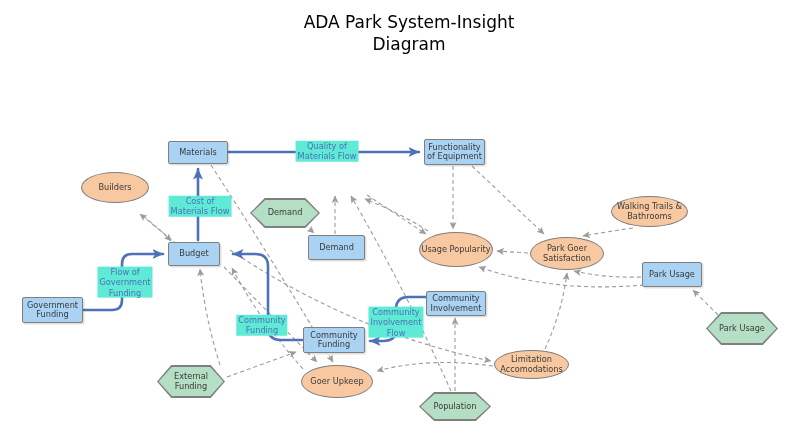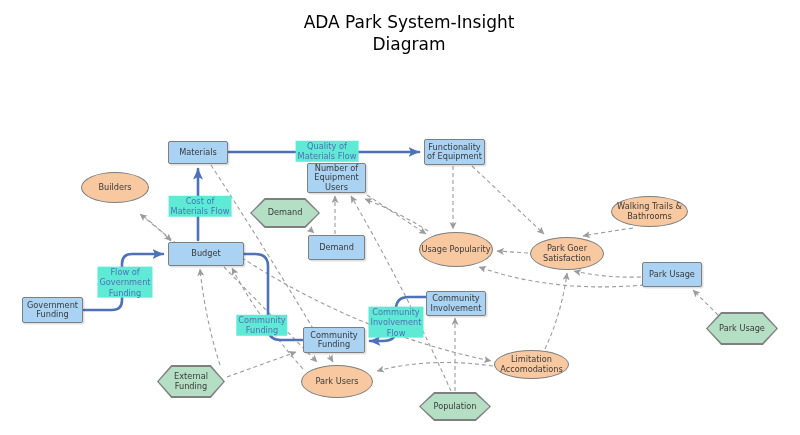--- a/index.html
+++ b/index.html
@@ -104,30 +104,25 @@
 Government
 Funding</div>
     <div class="flow-label" style="left: 262px; top: 325px;">Community
 Funding</div>
     <div class="flow-label" style="left: 396px; top: 322px;">Community
 Involvement
 Flow</div>
     <div class="node stock" style="left: 168px; top: 141px; width: 60px; height: 23px;">
       <span class="lbl">Materials</span>
     </div>
-    <div class="node stock" style="left: 307px; top: 163px; width: 59px; height: 30px;">
-      <span class="lbl">Number of
-Equipment
-Users</span>
-    </div>
     <div class="node stock" style="left: 424px; top: 139px; width: 61px; height: 26px;">
       <span class="lbl">Functionality
 of Equipment</span>
     </div>
-    <div class="node stock" style="left: 168px; top: 242px; width: 76px; height: 24px; align-items: center;">
+    <div class="node stock" style="left: 168px; top: 242px; width: 52px; height: 24px; align-items: center;">
       <span class="lbl">Budget</span>
     </div>
     <div class="node stock" style="left: 308px; top: 235px; width: 57px; height: 25px;">
       <span class="lbl">Demand</span>
     </div>
     <div class="node stock" style="left: 22px; top: 297px; width: 61px; height: 26px;">
       <span class="lbl">Government
 Funding</span>
     </div>
     <div class="node stock" style="left: 303px; top: 327px; width: 62px; height: 26px;">
@@ -153,21 +148,21 @@
     </div>
     <div class="node variable" style="left: 611px; top: 196px; width: 77px; height: 31px; text-align: center;">
       <span class="lbl">Walking Trails &amp;
 Bathrooms</span>
     </div>
     <div class="node variable" style="left: 494px; top: 350px; width: 75px; height: 29px;">
       <span class="lbl">Limitation
 Accomodations</span>
     </div>
     <div class="node variable" style="left: 301px; top: 365px; width: 72px; height: 33px;">
-      <span class="lbl">Park Users</span>
+      <span class="lbl">Goer Upkeep</span>
     </div>
     <div class="node converter" style="left: 250px; top: 198px; width: 70px; height: 30px;">
       <div class="hex-outer"></div>
       <div class="hex-inner"></div>
       <span class="lbl">Demand</span>
     </div>
     <div class="node converter" style="left: 157px; top: 365px; width: 68px; height: 33px;">
       <div class="hex-outer"></div>
       <div class="hex-inner"></div>
       <span class="lbl">External

